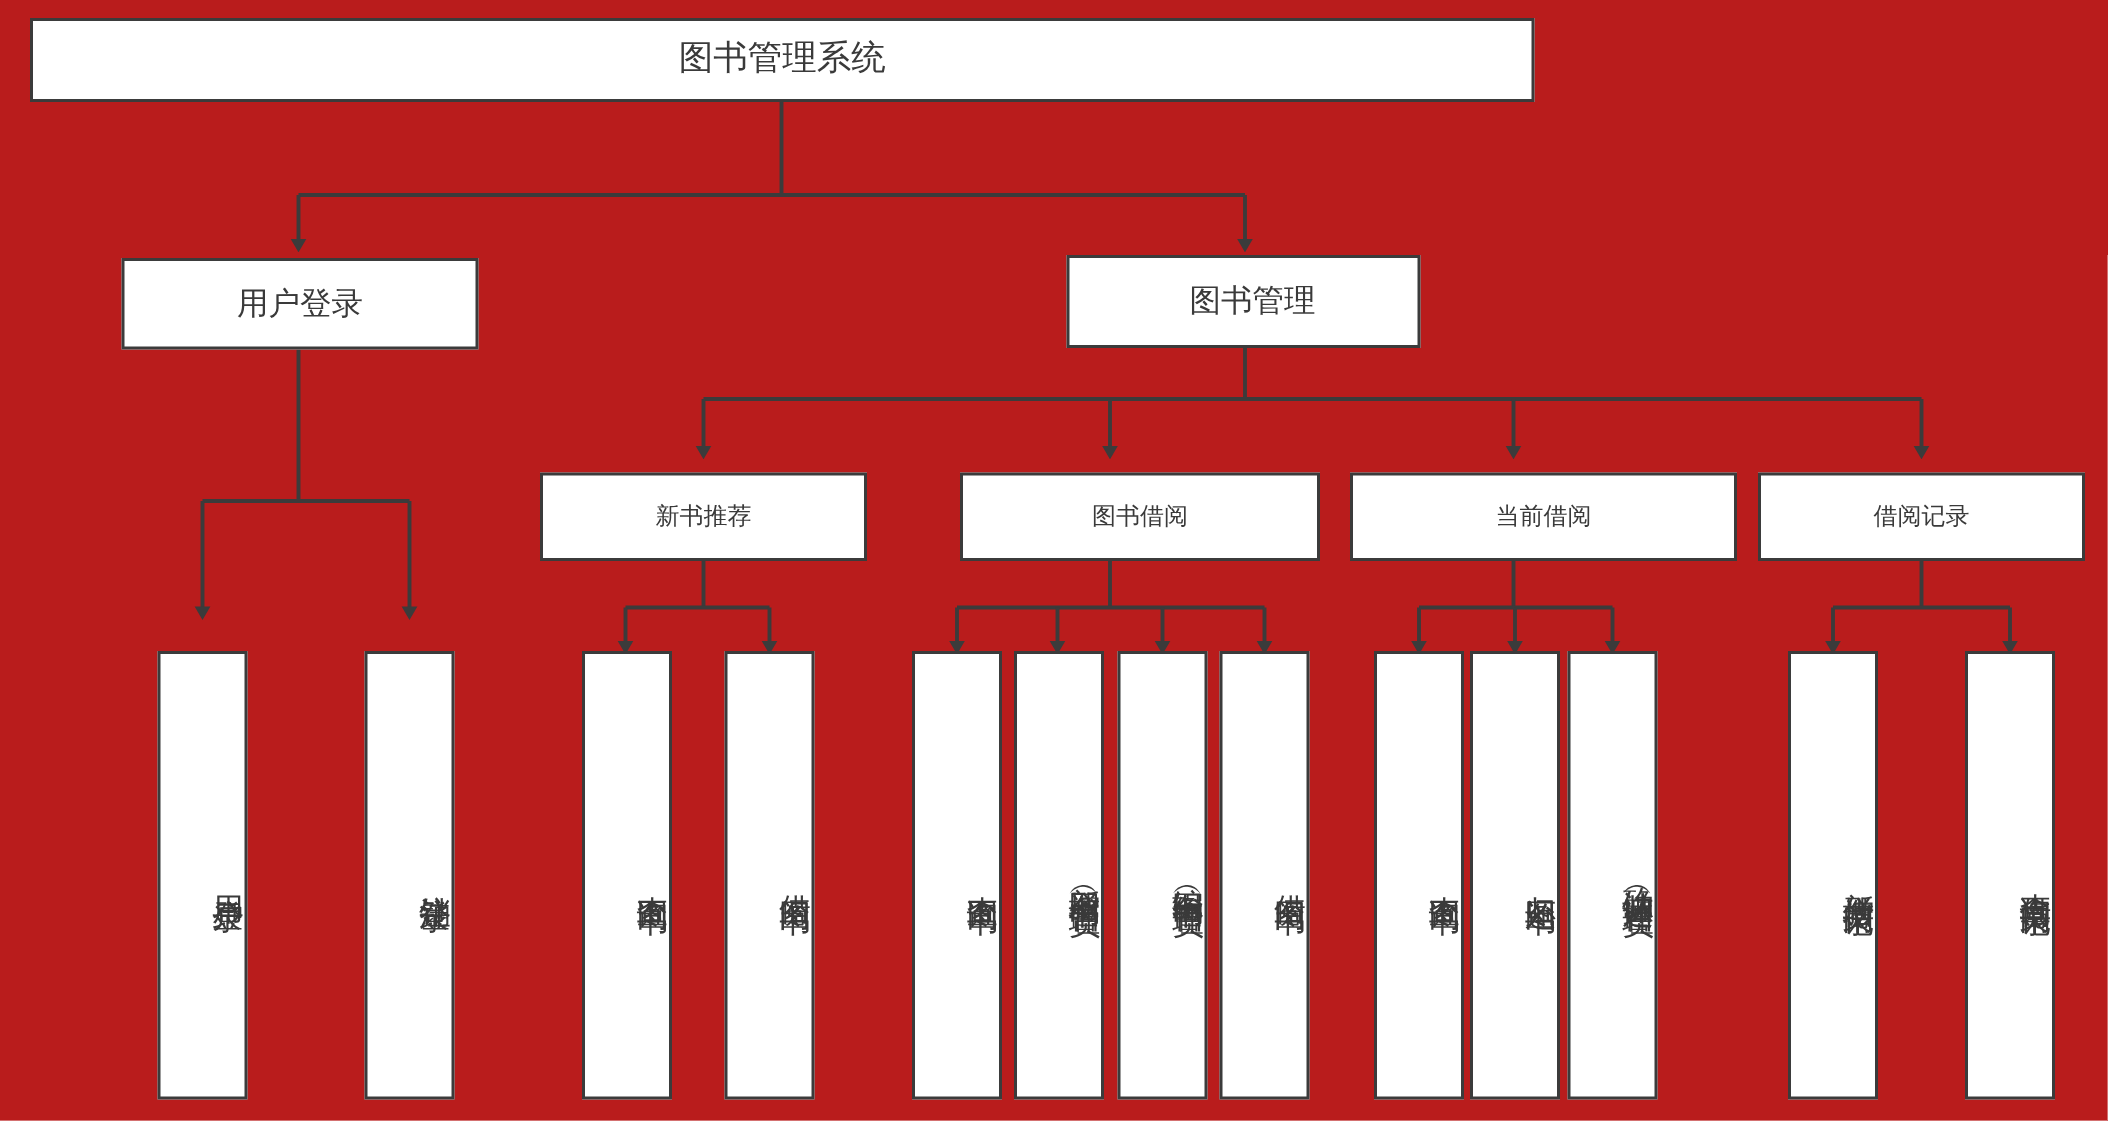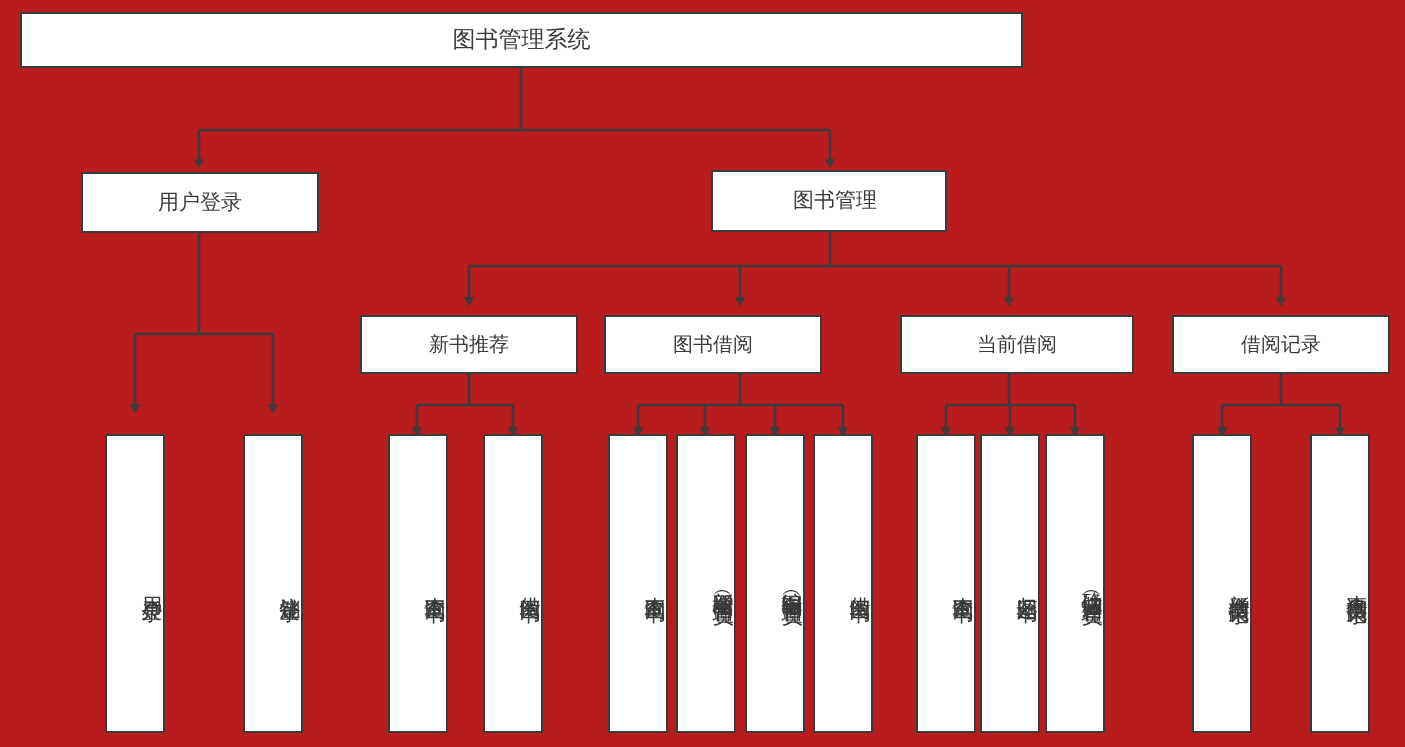--- a/index.html
+++ b/index.html
@@ -31,21 +31,21 @@
     line-height:1.12;
     text-align:center;
   }
   .node.root{
     font-size:23px;
   }
   .node.lvl2{
     font-size:21px;
   }
   .node.lvl3{
-    font-size:20px;
+    font-size:16px;
     font-family:Liberation Serif, serif;
   }
   
   .node.leaf{
     font-size:21px;
     writing-mode:vertical-rl;
     text-orientation:upright;
     letter-spacing:2px;
     padding:6px 0;
     align-items:flex-start;
@@ -134,25 +134,25 @@
   </div>
 
   <div class="node lvl2" style="left:711px;top:170px;width:236px;height:62px;padding-left:12px;">
     <span>图书管理</span>
   </div>
 
   <div class="node lvl3" style="left:360px;top:315px;width:218px;height:59px;">
     <span>新书推荐</span>
   </div>
 
-  <div class="node lvl3" style="left:604px;top:315px;width:218px;height:59px;">
+  <div class="node lvl3" style="left:640px;top:315px;width:240px;height:59px;">
     <span>图书借阅</span>
   </div>
 
-  <div class="node lvl3" style="left:900px;top:315px;width:234px;height:59px;">
+  <div class="node lvl3" style="left:900px;top:315px;width:258px;height:59px;">
     <span>当前借阅</span>
   </div>
 
   <div class="node lvl3" style="left:1172px;top:315px;width:218px;height:59px;">
     <span>借阅记录</span>
   </div>
 
   <div class="node leaf" style="left:105px;top:434px;width:60px;height:299px;">
     <span>用户登录</span>
   </div>

